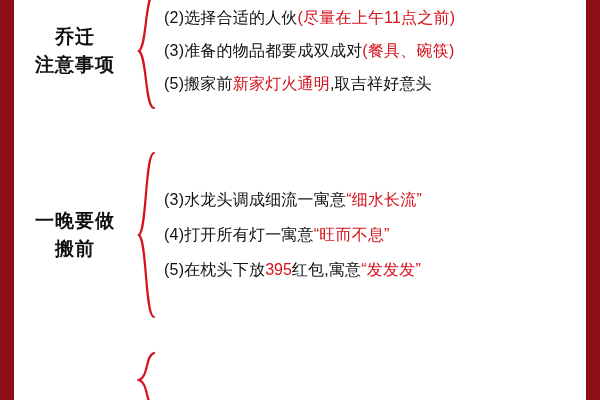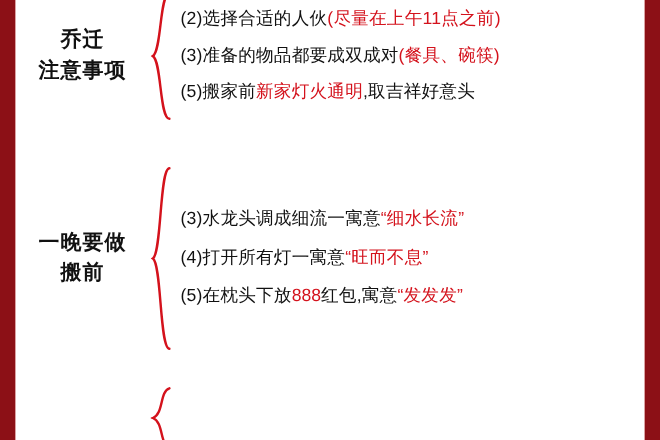--- a/index.html
+++ b/index.html
@@ -139,21 +139,21 @@
         </svg>
       </div>
       <div class="items">
         <div class="item">
           <span>(3)水龙头调成细流一寓意</span><span class="hl">“细水长流”</span>
         </div>
         <div class="item">
           <span>(4)打开所有灯一寓意</span><span class="hl">“旺而不息”</span>
         </div>
         <div class="item">
-          <span>(5)在枕头下放</span><span class="hl num">888</span><span>红包,寓意</span><span class="hl">“发发发”</span>
+          <span>(5)在枕头下放</span><span class="hl num">395</span><span>红包,寓意</span><span class="hl">“发发发”</span>
         </div>
       </div>
     </div>
 
     <div class="section sec3">
       <div class="label"></div>
       <div class="brace">
         <svg width="20" height="60" viewBox="0 0 20 60" aria-hidden="true">
           <path d="M17 3 C8 6 12 26 2 30 C12 34 8 54 17 57" fill="none" stroke="#d4121c" stroke-width="2.2" stroke-linecap="round"></path>
         </svg>

